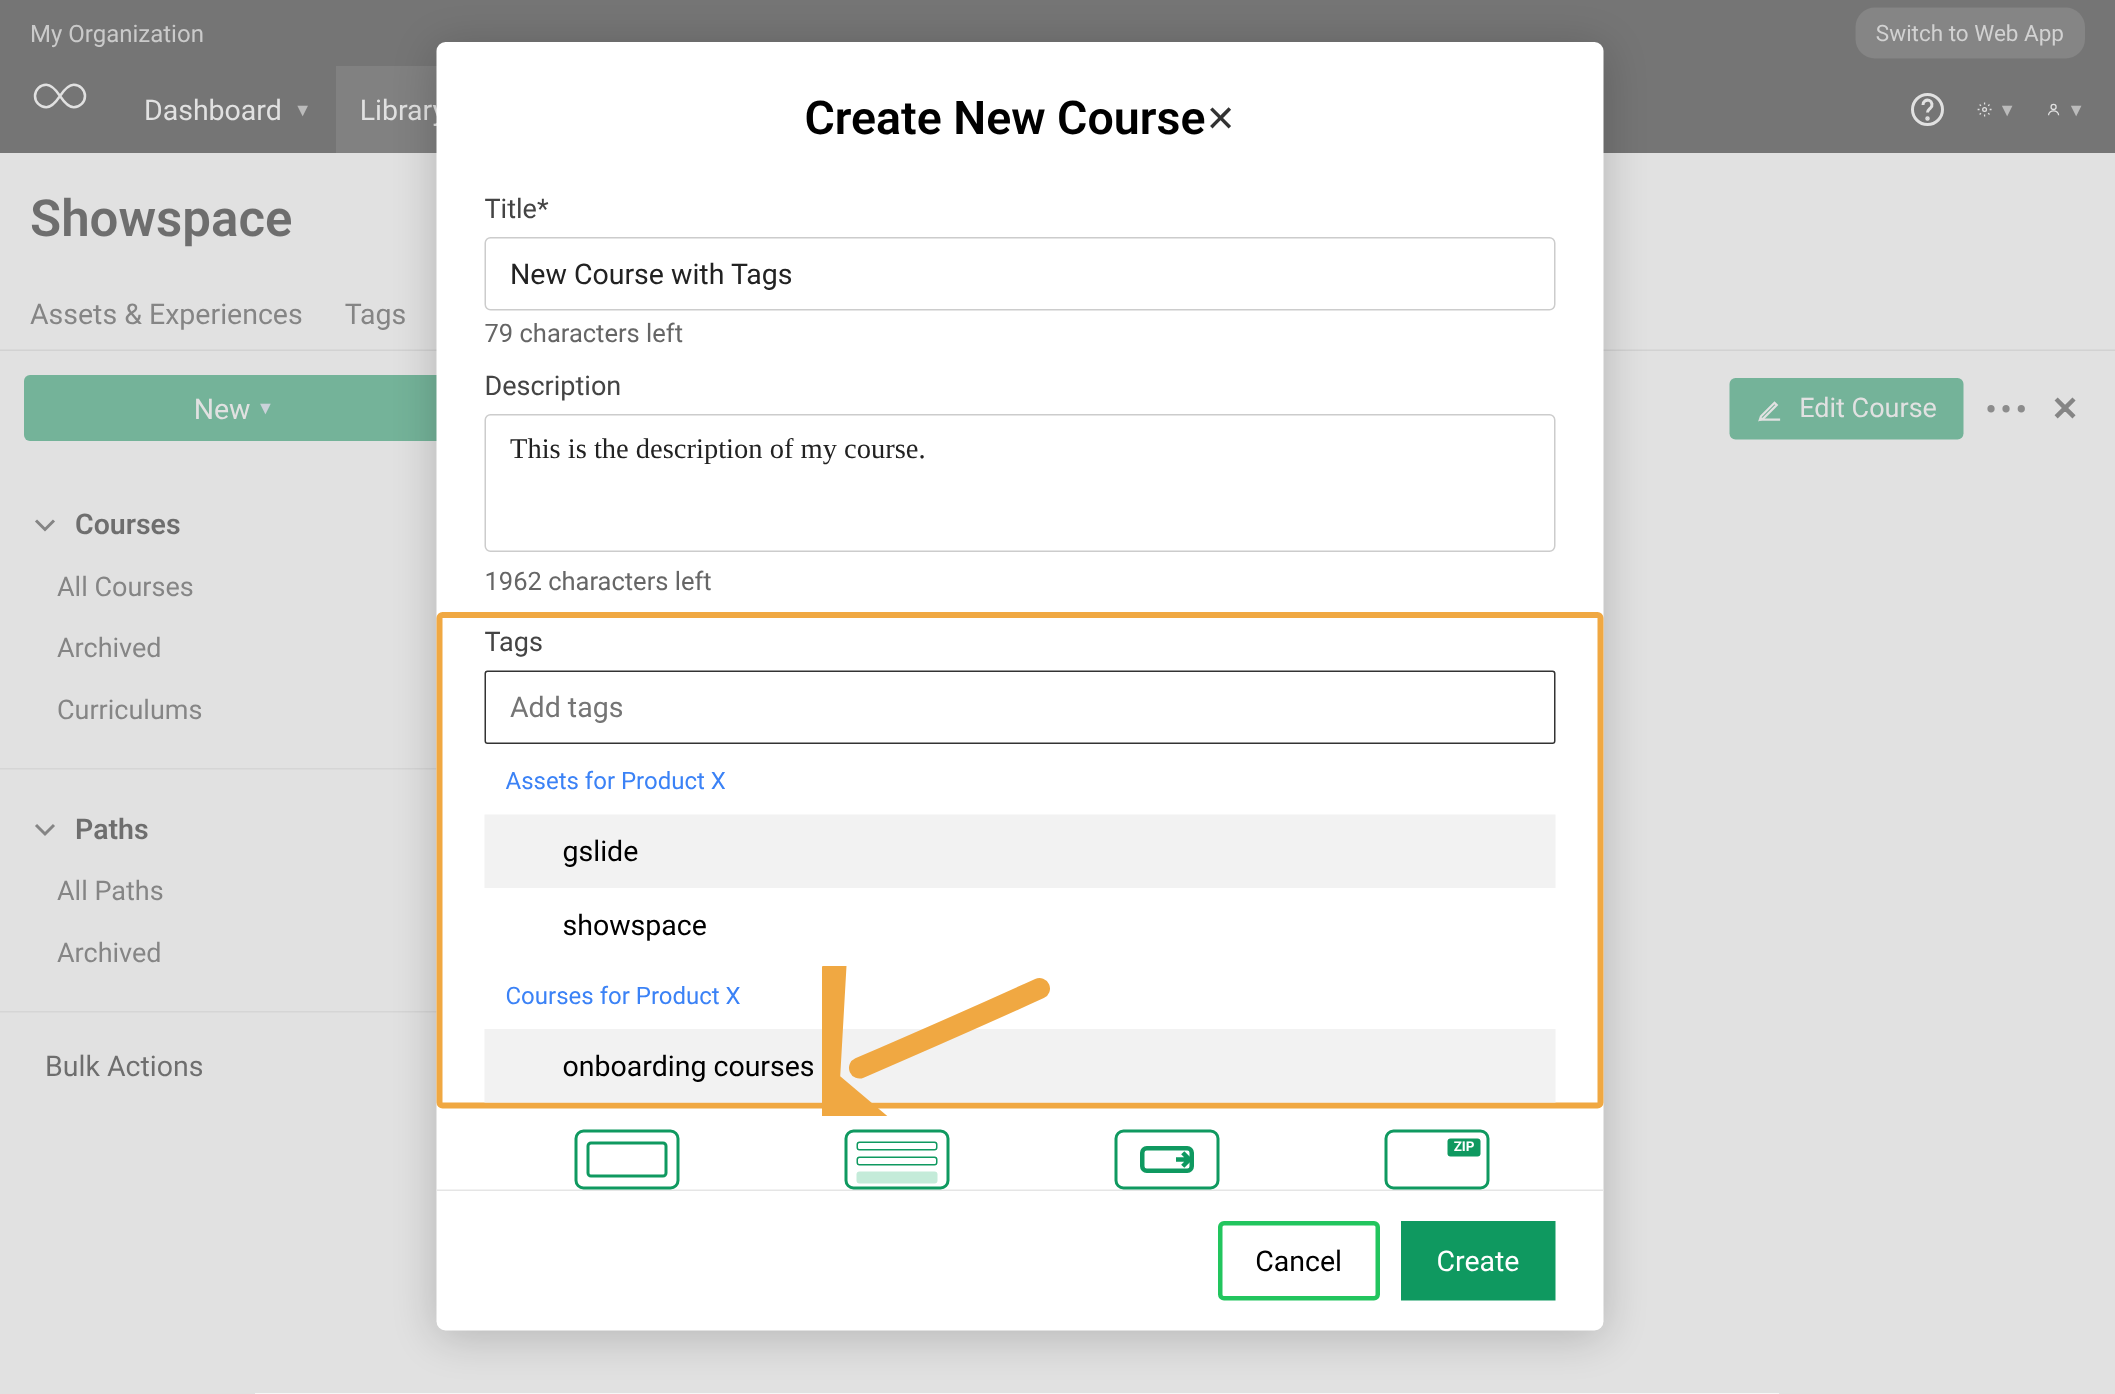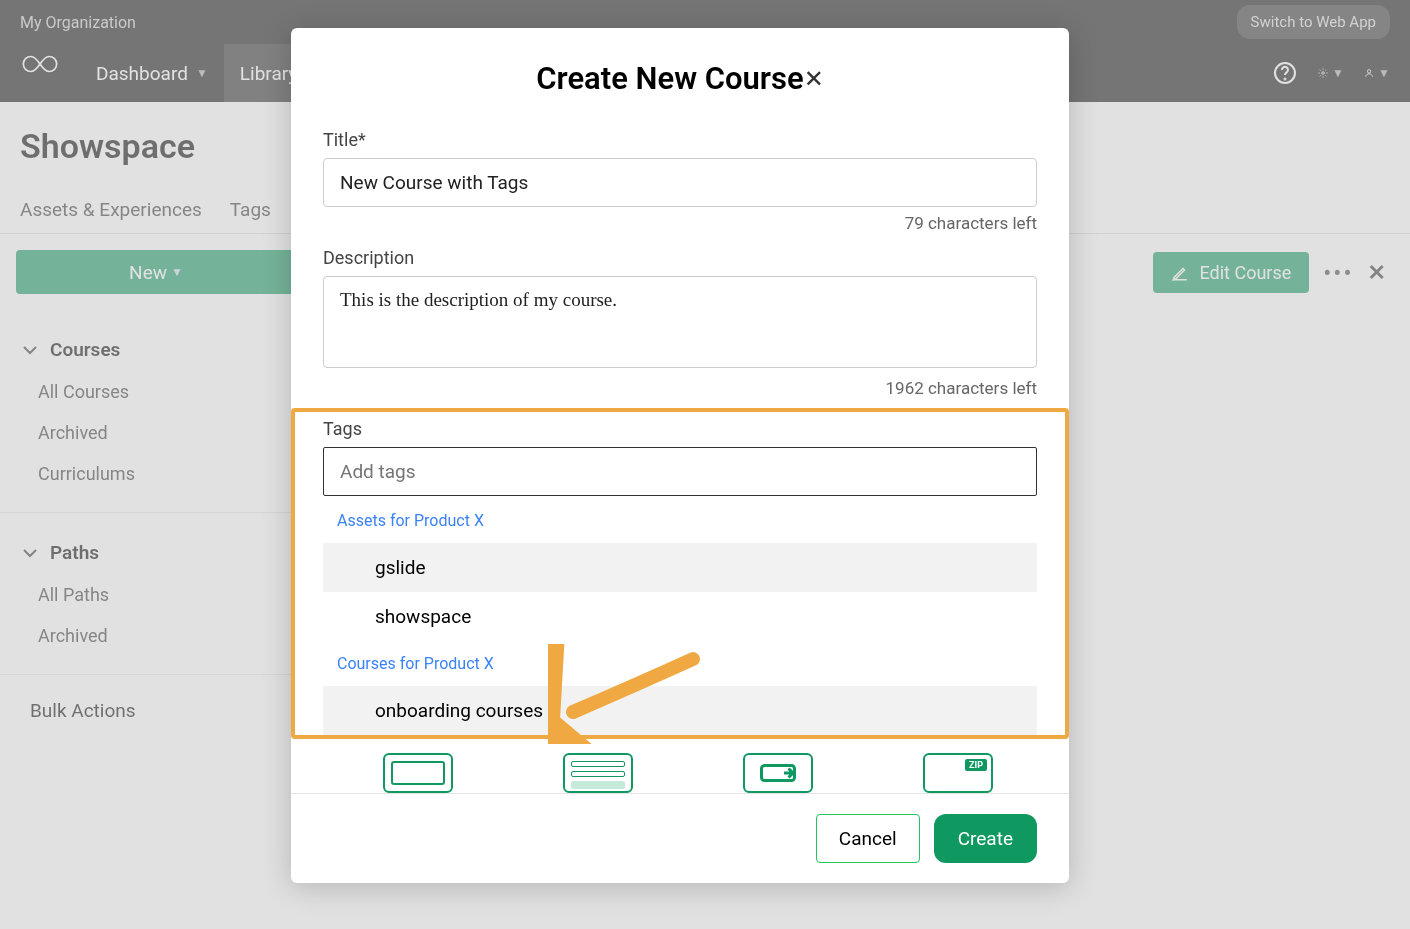--- a/index.html
+++ b/index.html
@@ -36,33 +36,33 @@
 .main-text{font-size:19px;line-height:1.5;color:#222;}
 .overlay{position:absolute;inset:0;background:rgba(200,200,200,0.55);}
 .modal{position:absolute;left:291px;top:28px;width:778px;background:#fff;border-radius:6px;box-shadow:0 4px 30px rgba(0,0,0,0.2);display:flex;flex-direction:column;max-height:872px;}
 .modal-head{display:flex;align-items:center;justify-content:center;padding:32px 32px 8px;}
 .modal-title{font-size:31px;font-weight:600;}
 .modal-close{font-size:24px;cursor:pointer;color:#333;background:none;border:none;}
 .modal-body{padding:10px 32px 0;flex:1;overflow:visible;}
 .field-label{font-size:18px;color:#444;margin:14px 0 8px;}
 .text-input{width:100%;border:1px solid #ccc;border-radius:4px;padding:12px 16px;font-size:19px;color:#222;}
 .textarea{width:100%;border:1px solid #ccc;border-radius:4px;padding:12px 16px;font-size:19px;color:#222;height:92px;resize:none;font-family:Liberation Serif, serif;}
-.helper{text-align:right;font-size:17px;color:#666;margin-top:6px;}
+.helper{font-size:17px;color:#666;margin-top:6px;}
 .tags-box{border:4px solid #f0a842;border-radius:4px;margin:10px -32px 0;padding:0 28px 0;position:relative;}
 .tags-label{font-size:18px;color:#444;padding-top:6px;}
 .tags-input{width:100%;border:1px solid #333;border-radius:2px;padding:12px 16px;font-size:19px;margin-top:8px;}
 .tag-list{margin-top:2px;}
 .tag-row{padding:13px 24px;font-size:19px;cursor:pointer;}
 .tag-group{color:#3b82f6;padding:13px 14px;font-size:16px;}
 .tag-row.hover{background:#f2f2f2;}
 .tag-row.indent2{padding-left:52px;}
 .arrow{position:absolute;left:548px;top:644px;pointer-events:none;}
 .modal-foot{border-top:1px solid #e5e5e5;padding:20px 32px;display:flex;justify-content:flex-end;gap:14px;margin-top:auto;}
-.btn-cancel{background:#fff;border:1px solid #22c55e;border-radius:4px;padding:12px 22px;font-size:19px;cursor:pointer;}
-.btn-create{background:#0f9960;color:#fff;border:none;border-radius:12px;padding:12px 24px;font-size:19px;cursor:pointer;}
+.btn-cancel{background:#fff;border:3px solid #22c55e;border-radius:4px;padding:12px 22px;font-size:19px;cursor:pointer;}
+.btn-create{background:#0f9960;color:#fff;border:none;border-radius:0;padding:12px 24px;font-size:19px;cursor:pointer;}
 .card-row{display:flex;gap:110px;margin-left:60px;margin-top:14px;}
 .card{width:70px;height:40px;border:2px solid #0f9960;border-radius:6px;position:relative;}
 .card .inner{position:absolute;inset:6px;}
 .c1 .inner{border:2px solid #0f9960;border-radius:3px;}
 .c2 .inner div{height:6px;border:1.5px solid #0f9960;border-radius:2px;margin-bottom:4px;}
 .c2 .inner div.fill{background:#c4ebd9;border:none;height:8px;}
 .c3 .inner{display:flex;align-items:center;justify-content:center;}
 .c4 .badge{position:absolute;top:4px;right:4px;background:#0f9960;color:#fff;font-size:9px;font-weight:700;padding:1px 4px;border-radius:2px;}
 .fade-top{color:#bbb;font-size:19px;padding:6px 24px;}
 </style>

